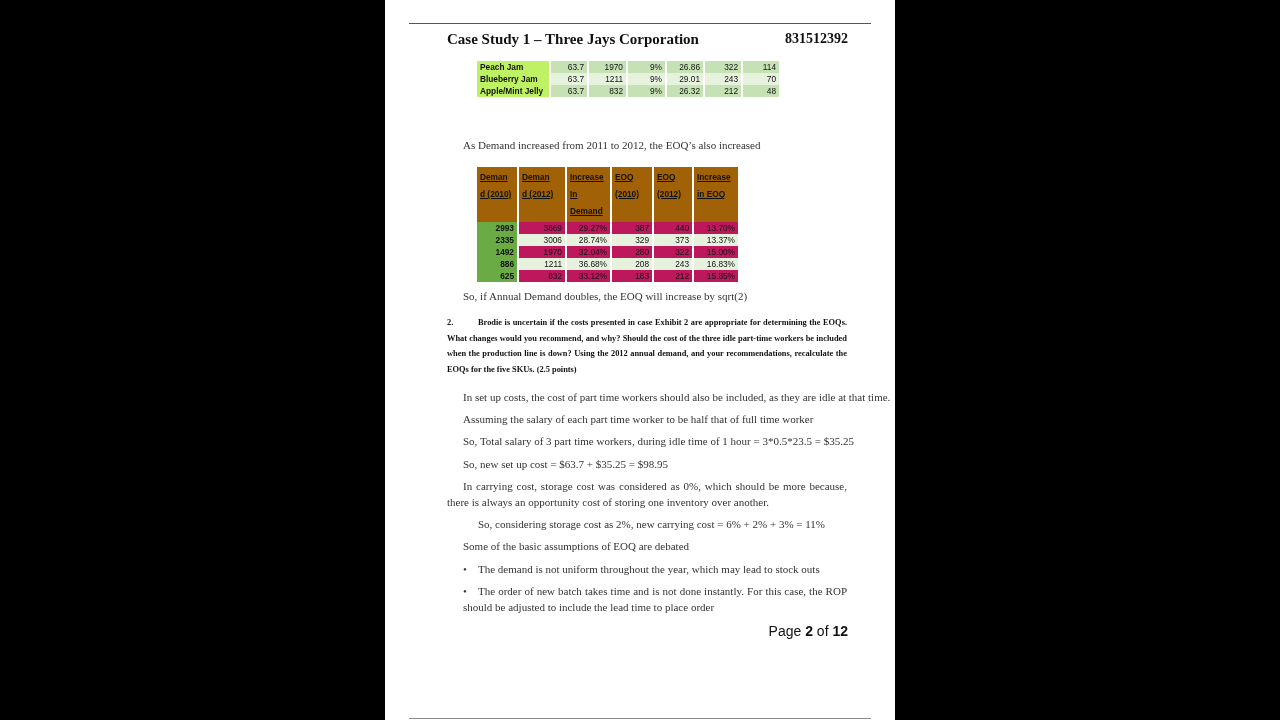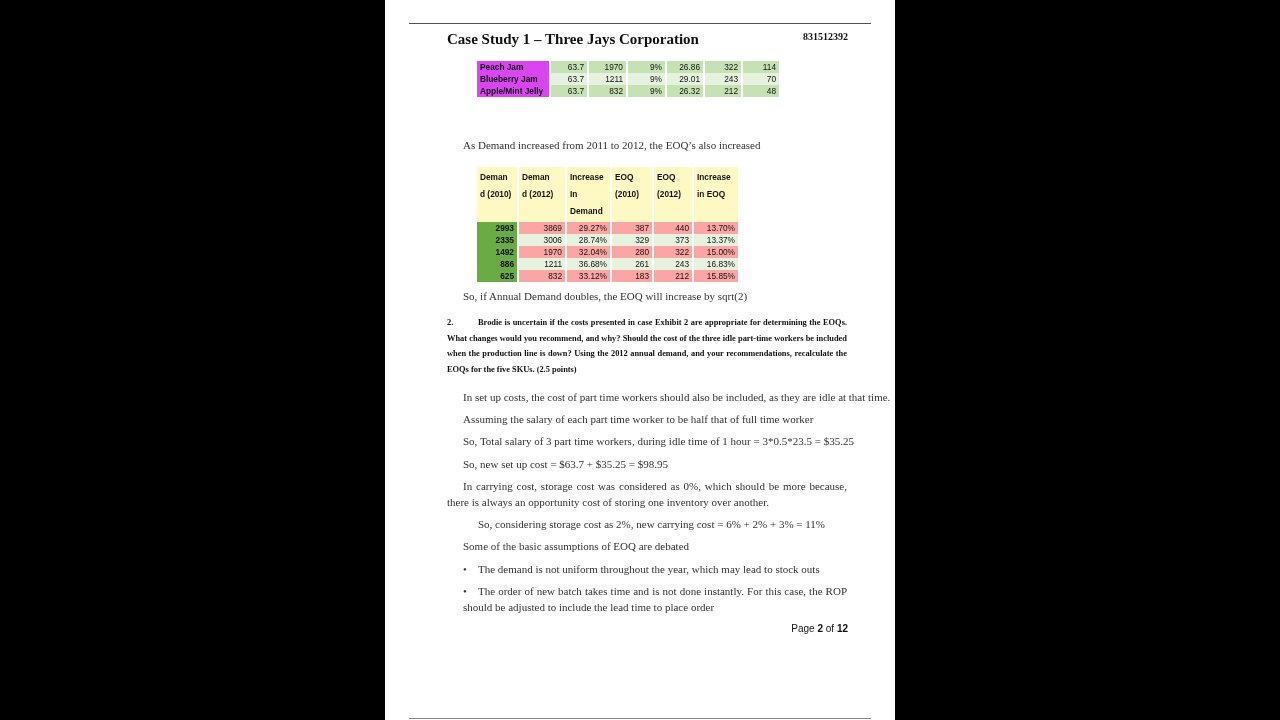--- a/index.html
+++ b/index.html
@@ -1,38 +1,38 @@
 <!DOCTYPE html>
 <html><head>
 <meta charset="utf-8">
 <style>
   html, body { margin:0; padding:0; }
   body { width:1280px; height:720px; background:#000; position:relative; overflow:hidden; font-family:"Liberation Serif", serif; }
   .page { position:absolute; left:385px; top:0; width:510px; height:720px; background:#fff; }
   .rule-top { position:absolute; left:24px; top:23px; width:462px; height:1px; background:#555; }
   .rule-bottom { position:absolute; left:24px; top:718px; width:462px; height:1px; background:#888; }
   .hdr-left { position:absolute; left:62px; top:31px; font-size:15px; font-weight:bold; color:#111; }
-  .hdr-right { position:absolute; right:47px; top:31px; font-size:10px; font-weight:bold; color:#111; }
+  .hdr-right { position:absolute; right:47px; top:31px; font-size:14px; font-weight:bold; color:#111; }
   table.t { border-collapse:separate; border-spacing:2px 0; position:absolute; font-family:"Liberation Sans", sans-serif; font-size:8.3px; color:#111; }
   table.t td { padding:0 3px; height:12px; line-height:12px; text-align:right; }
   .t1 { left:90px; top:61px; }
-  .t1 td.name { background:#d946ef; font-weight:bold; text-align:left; width:66px; }
+  .t1 td.name { background:#bef264; font-weight:bold; text-align:left; width:66px; }
   .t1 td.c1 { width:30px; } .t1 td.c2 { width:31px; } .t1 td.c3 { width:31px; }
   .t1 td.c4 { width:30px; } .t1 td.c5 { width:30px; } .t1 td.c6 { width:30px; }
   .r0 td.v { background:#c6e2b5; } .r1 td.v { background:#e6f2de; } .r2 td.v { background:#c6e2b5; }
   .t2 { left:90px; top:167px; }
-  .t2 th { background:#fef9c3; font-weight:bold; text-align:left; vertical-align:top; padding:2px 3px; font-size:8.3px; line-height:17px; }
+  .t2 th { background:#a16207; font-weight:bold; text-align:left; vertical-align:top; padding:2px 3px; font-size:8.3px; line-height:17px;text-decoration:underline; }
   .t2 td.first { background:#6aab45; font-weight:bold; }
   .t2 .w1 { width:34px; } .t2 .w2 { width:40px; } .t2 .w3 { width:37px; } .t2 .w4 { width:34px; } .t2 .w5 { width:32px; } .t2 .w6 { width:38px; }
-  .t2 .even td.v { background:#fca5a5; } .t2 .odd td.v { background:#e6f2de; }
+  .t2 .even td.v { background:#be185d; } .t2 .odd td.v { background:#e6f2de; }
   .p { position:absolute; font-size:11px; color:#333; line-height:16px; }
   .q { position:absolute; left:62px; top:315px; width:400px; font-size:8.4px; font-weight:bold; color:#111; line-height:15.6px; text-align:justify; }
   .q .num { position:absolute; left:0; top:0; }
   .q .body { text-indent:31px; }
-  .footer { position:absolute; right:47px; top:623px; font-family:"Liberation Sans", sans-serif; font-size:10px; color:#111; }
+  .footer { position:absolute; right:47px; top:623px; font-family:"Liberation Sans", sans-serif; font-size:14px; color:#111; }
   .footer b { font-weight:bold; }
 </style>
 </head>
 <body>
 
 <div class="page">
   <div class="rule-top"></div>
   <div class="hdr-left">Case Study 1 – Three Jays Corporation</div>
   <div class="hdr-right">831512392</div>
 
@@ -101,21 +101,21 @@
       <td class="v">1970</td>
       <td class="v">32.04%</td>
       <td class="v">280</td>
       <td class="v">322</td>
       <td class="v">15.00%</td>
     </tr>
     <tr class="odd">
       <td class="first">886</td>
       <td class="v">1211</td>
       <td class="v">36.68%</td>
-      <td class="v">261</td>
+      <td class="v">208</td>
       <td class="v">243</td>
       <td class="v">16.83%</td>
     </tr>
     <tr class="even">
       <td class="first">625</td>
       <td class="v">832</td>
       <td class="v">33.12%</td>
       <td class="v">183</td>
       <td class="v">212</td>
       <td class="v">15.85%</td>

